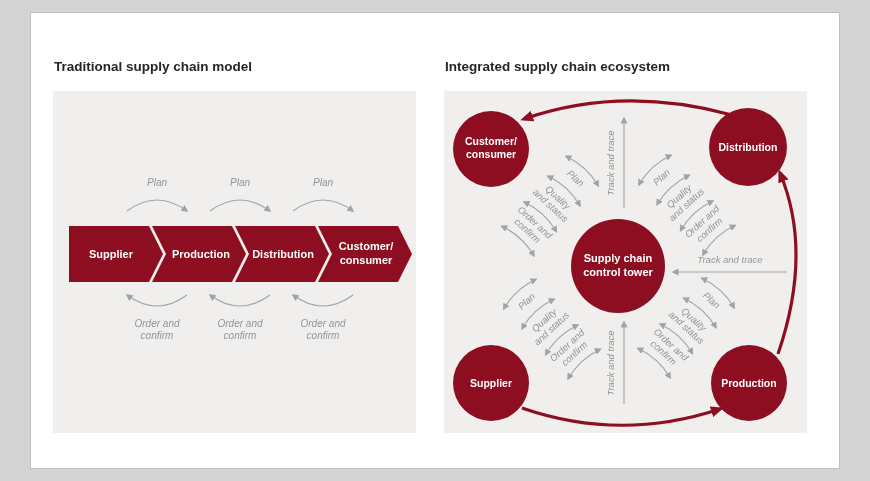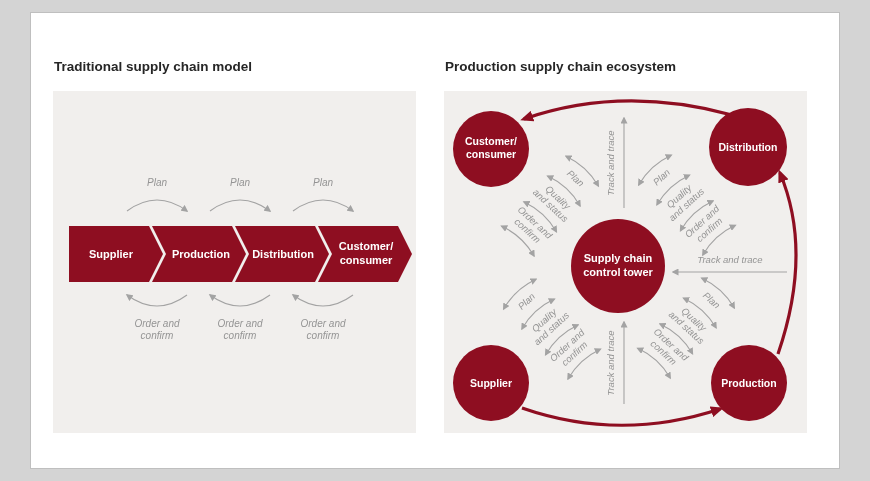--- a/index.html
+++ b/index.html
@@ -78,21 +78,21 @@
           <text class="flow-label" x="104" y="248">confirm</text>
           <text class="flow-label" x="187" y="236">Order and</text>
           <text class="flow-label" x="187" y="248">confirm</text>
           <text class="flow-label" x="270" y="236">Order and</text>
           <text class="flow-label" x="270" y="248">confirm</text>
         </svg>
       </div>
     </section>
 
     <section class="panel-block">
-      <h2 class="panel-title">Production supply chain ecosystem</h2>
+      <h2 class="panel-title">Integrated supply chain ecosystem</h2>
       <div class="panel">
         <svg width="363" height="342" viewBox="0 0 363 342">
           <defs>
             <marker id="agR" markerUnits="userSpaceOnUse" markerWidth="7" markerHeight="7" refX="5.5" refY="3.5" orient="auto-start-reverse">
               <path d="M0,0 L7,3.5 L0,7 Z" fill="#a3a3a3"></path>
             </marker>
             <marker id="amR" markerUnits="userSpaceOnUse" markerWidth="13" markerHeight="11" refX="9" refY="5.5" orient="auto">
               <path d="M0,0 L13,5.5 L0,11 Z" fill="#8e0e21"></path>
             </marker>
           </defs>

